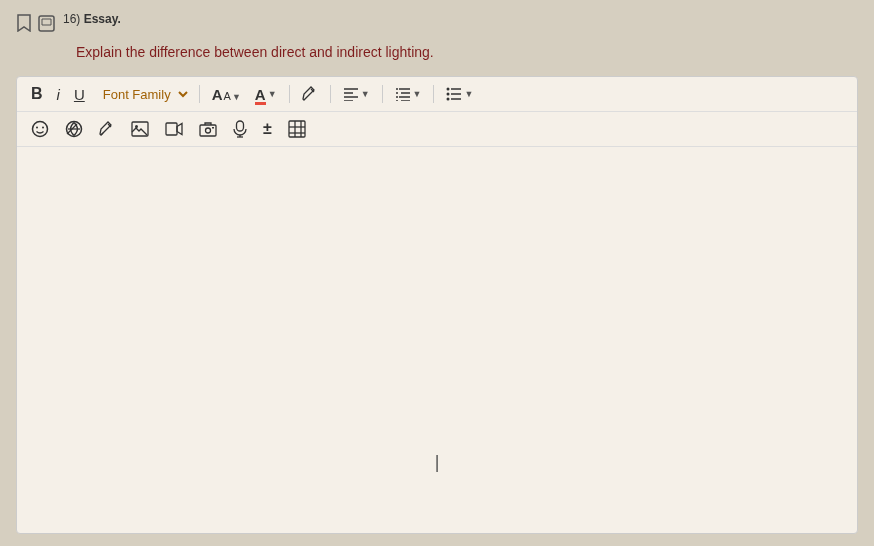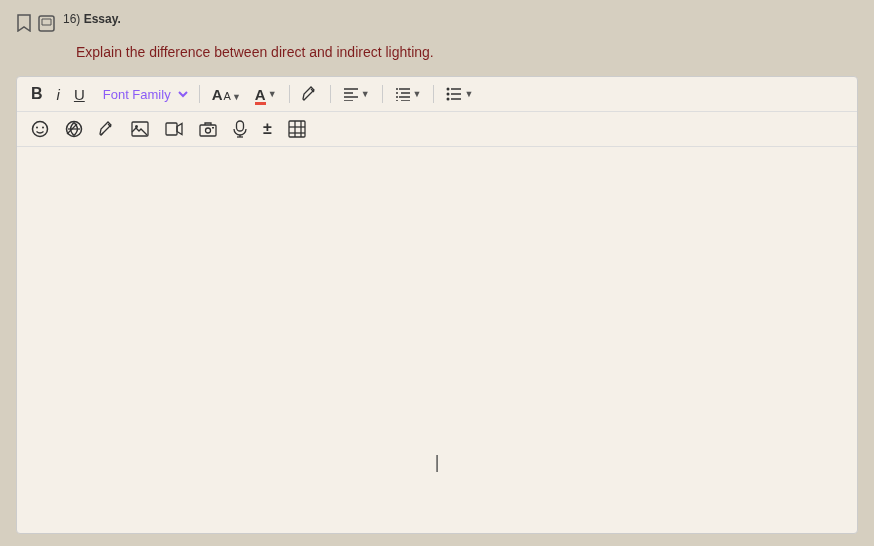--- a/index.html
+++ b/index.html
@@ -80,21 +80,21 @@
       align-items: center;
       gap: 2px;
     }
 
     .bold-btn { font-weight: bold; font-size: 16px; }
     .italic-btn { font-style: italic; font-size: 15px; }
     .underline-btn { text-decoration: underline; font-size: 15px; }
 
     .font-family-select {
       font-size: 13px;
-      color: #8b5cf6;
+      color: #a16207;
       border: none;
       background: transparent;
       cursor: pointer;
       padding: 2px 4px;
       outline: none;
     }
 
     .separator {
       width: 1px;
       height: 18px;

